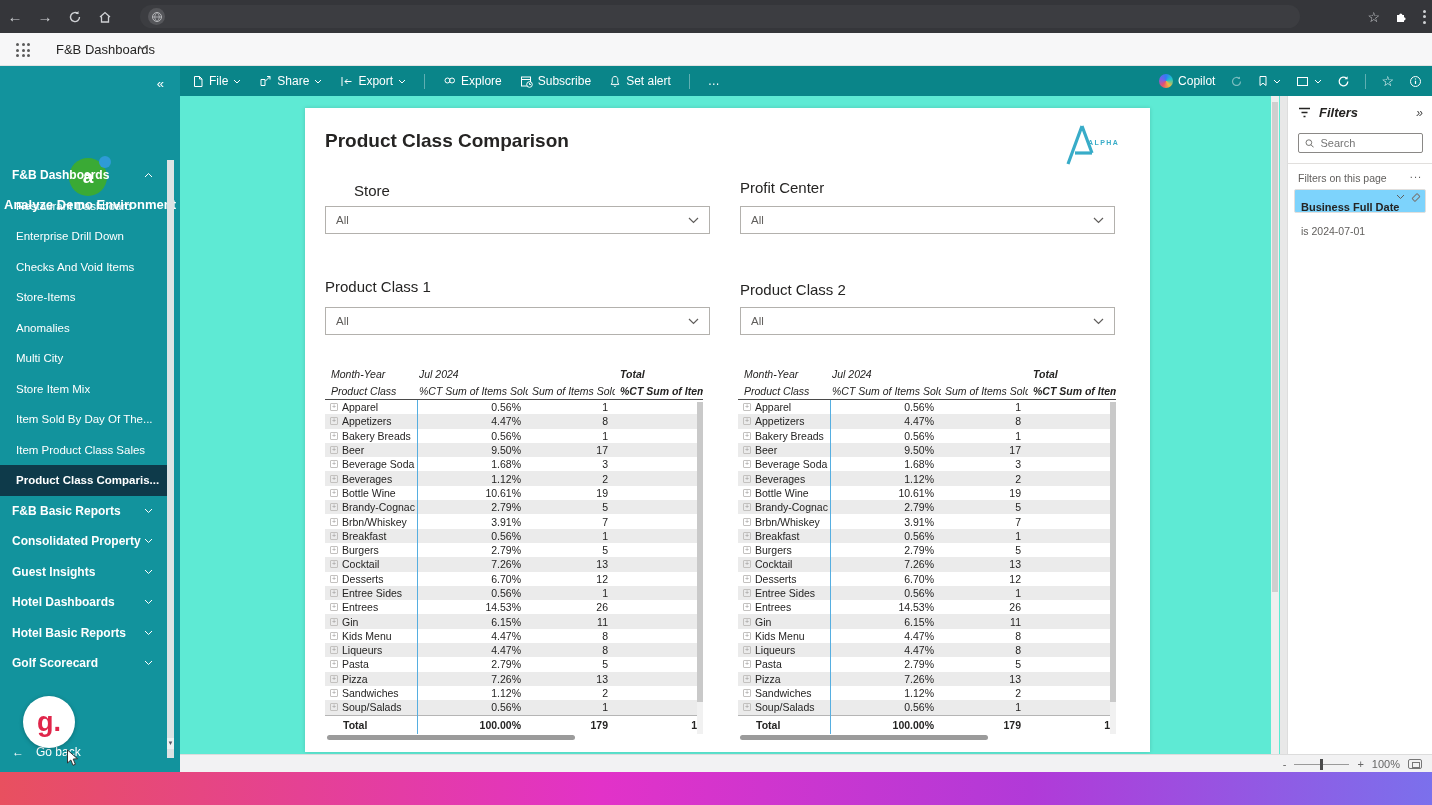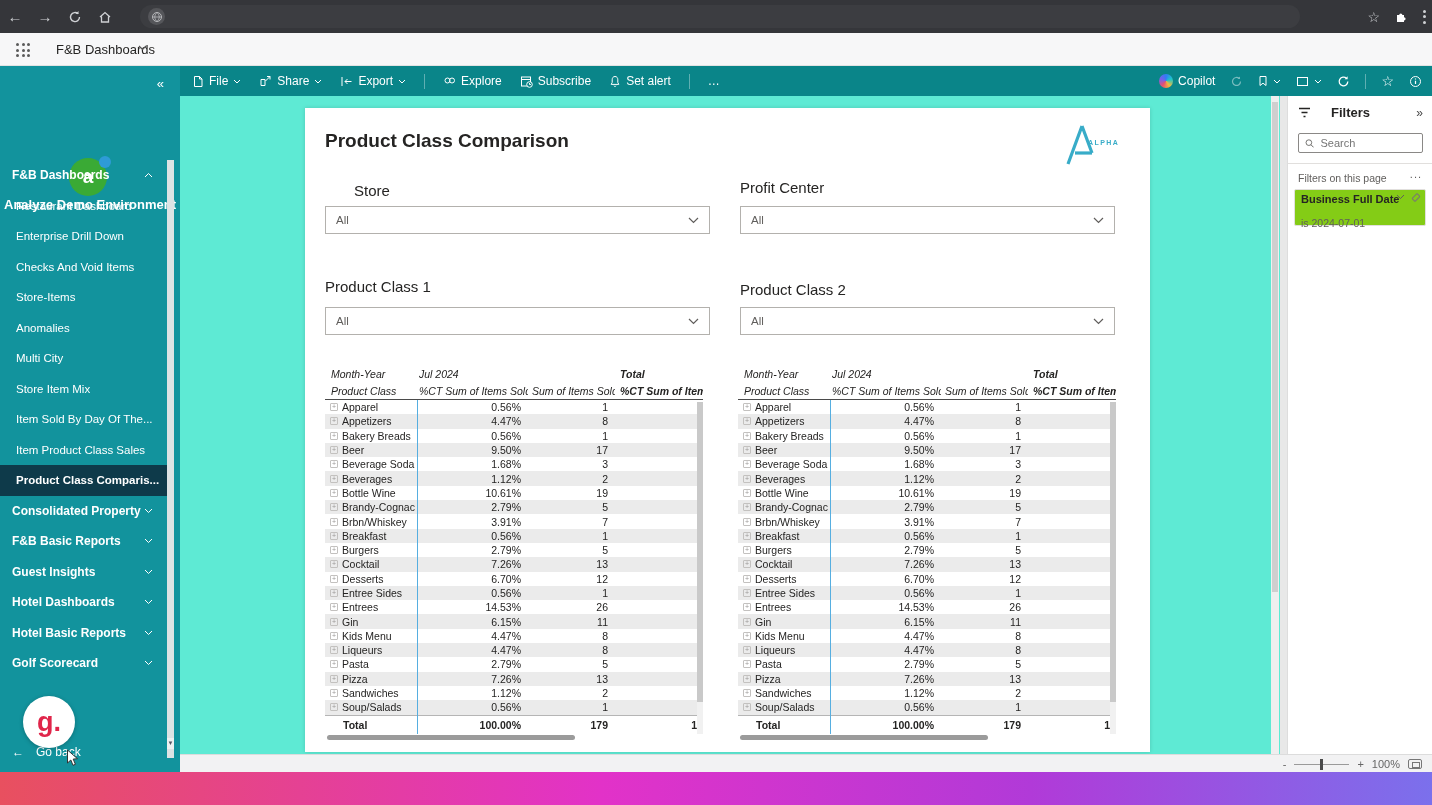--- a/index.html
+++ b/index.html
@@ -79,28 +79,28 @@
   .m-total .mc0 { padding-left:18px; }
   .blue-line { position:absolute; left:92px; top:35px; width:1px; height:334px; background:#56aee0; }
   .m-vscroll { position:absolute; right:0; top:37px; width:6px; height:332px; background:#f1f1f1; }
   .m-vscroll i { position:absolute; left:0; top:0; width:6px; height:300px; background:#c9c9c9; display:block; }
   .m-hscroll { position:absolute; left:2px; top:370px; width:248px; height:5px; background:#9b9b9b; border-radius:3px; }
 
   
   #canvas-vscroll { left:1271px; top:96px; width:8px; height:658px; background:#efefef; }
   #canvas-vscroll i { position:absolute; left:1px; top:6px; width:6px; height:490px; background:#cfcfcf; display:block; }
   #filters-panel { left:1287px; top:96px; width:145px; height:658px; background:#fff; border-left:1px solid #ddd; }
-  #filters-head { position:absolute; left:10px; top:9px; width:125px; display:flex; align-items:center; gap:20px; }
+  #filters-head { position:absolute; left:10px; top:9px; width:125px; display:flex; align-items:center; gap:8px;font-style:italic; }
   #filters-title { font-size:13px; font-weight:bold; color:#252423; flex:1; }
   #filters-search { position:absolute; left:10px; top:37px; width:125px; height:20px; border:1px solid #8a8886; border-radius:2px; display:flex; align-items:center; gap:6px; padding:0 6px; }
   #filters-search input { border:none; outline:none; width:100%; font-size:11px; color:#605e5c; background:transparent; font-family:inherit; }
   #filters-divider { position:absolute; left:0; top:67px; width:145px; height:1px; background:#e1dfdd; }
   #filters-on-page { position:absolute; left:10px; top:76px; font-size:10.5px; color:#605e5c; }
   #filters-more { position:absolute; right:10px; top:72px; font-size:11px; color:#605e5c; letter-spacing:1px; }
-  #filter-card { position:absolute; left:6px; top:93px; width:132px; height:37px; background:#84cc16; border:1px solid #e1dfdd; border-radius:2px; padding:3px 6px; }
+  #filter-card { position:absolute; left:6px; top:93px; width:132px; height:24px; background:#7dd3fc; border:1px solid #e1dfdd; border-radius:2px; padding:11px 6px; }
   #filter-card-name { font-size:11px; font-weight:bold; color:#252423; }
   #filter-card-cond { font-size:10.5px; color:#605e5c; margin-top:12px; }
   #filter-card-icons { position:absolute; right:5px; top:4px; display:flex; gap:7px; align-items:center; }
   .eraser { width:8px; height:5px; border:1px solid #797775; transform:rotate(-45deg); border-radius:1px; }
 
   
   #status-bar { left:180px; top:754px; width:1252px; height:18px; background:#f2f2f3; border-top:1px solid #dcdcdc; }
   #zoom-cluster { position:absolute; right:10px; top:0; height:18px; display:flex; align-items:center; gap:8px; color:#666; font-size:11px; }
   #zoom-track { width:55px; height:1px; background:#9a9a9a; position:relative; }
   #zoom-thumb { position:absolute; left:26px; top:-5px; width:3px; height:11px; background:#4a4a4a; }
@@ -357,27 +357,27 @@
         <div class="nav-sub">
           <span>Item Sold By Day Of The...</span>
         </div>
         <div class="nav-sub">
           <span>Item Product Class Sales</span>
         </div>
         <div class="nav-sub sel">
           <span>Product Class Comparis...</span>
         </div>
         <div class="nav-sec">
-    <span>Consolidated Property</span>
+    <span>F&amp;B Basic Reports</span>
     <svg width="9" height="6" viewBox="0 0 9 6">
             <path d="M1 1l3.5 3.5L8 1" stroke="#fff" fill="none"></path>
           </svg>
         </div>
         <div class="nav-sec">
-    <span>F&amp;B Basic Reports</span>
+    <span>Consolidated Property</span>
     <svg width="9" height="6" viewBox="0 0 9 6">
             <path d="M1 1l3.5 3.5L8 1" stroke="#fff" fill="none"></path>
           </svg>
         </div>
         <div class="nav-sec">
     <span>Guest Insights</span>
     <svg width="9" height="6" viewBox="0 0 9 6">
             <path d="M1 1l3.5 3.5L8 1" stroke="#fff" fill="none"></path>
           </svg>
         </div>

